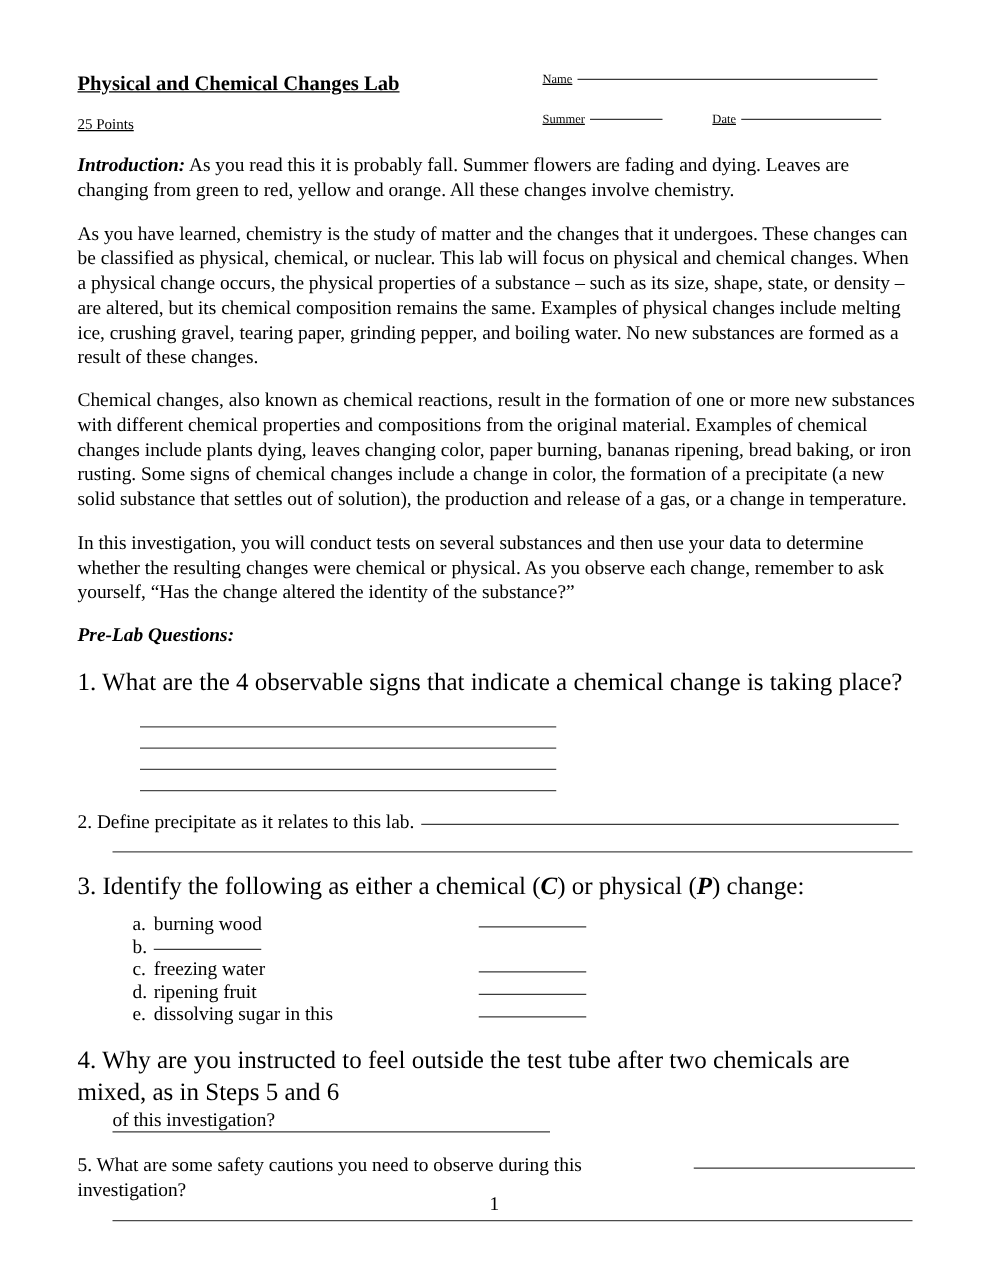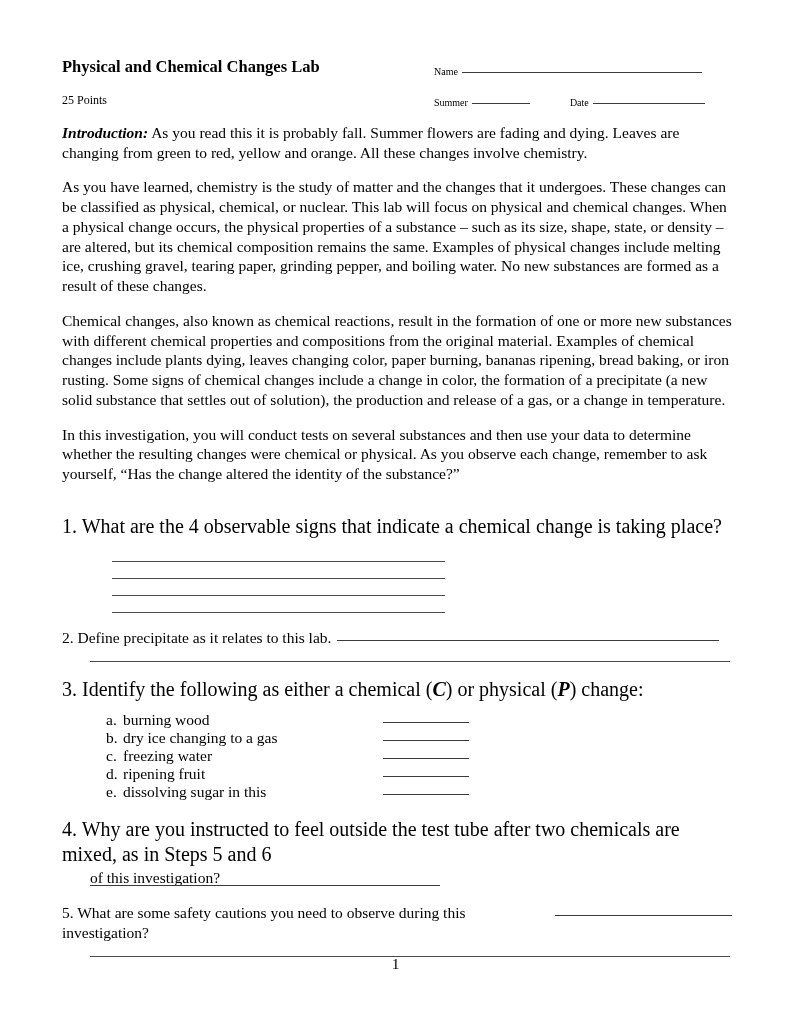--- a/index.html
+++ b/index.html
@@ -23,22 +23,23 @@
   .content {
     position: absolute;
     left: 62px;
     top: 58px;
     width: 670px;
   }
 
   
   .header-row {
     display: flex;
-    align-items: flex-end;
+    align-items: flex-start;
     width: 100%;
+    text-decoration: underline;
   }
   .doc-title {
     font-size: 16.5px;
     font-weight: bold;
     line-height: 1.15;
     white-space: nowrap;
   }
   .points {
     font-size: 12px;
     line-height: 1.15;
@@ -192,20 +193,21 @@
     <div class="p-space"></div>
 
     <p class="body">Chemical changes, also known as chemical reactions, result in the formation of one or more new substances with different chemical properties and compositions from the original material.  Examples of chemical changes include plants dying, leaves changing color, paper burning, bananas ripening, bread baking, or iron rusting.  Some signs of chemical changes include a change in color, the formation of a precipitate (a new solid substance that settles out of solution), the production and release of a gas, or a change in temperature.</p>
 
     <div class="p-space"></div>
 
     <p class="body">In this investigation, you will conduct tests on several substances and then use your data to determine whether the resulting changes were chemical or physical.  As you observe each change, remember to ask yourself, “Has the change altered the identity of the substance?”</p>
 
     <div class="p-space"></div>
 
+    <p class="body"><b>Pre-Lab Questions:</b></p>
 
     <div class="p-space"></div>
 
     <p class="q">1.  What are the 4 observable signs that indicate a chemical change is taking place?</p>
     <div class="blank-stack">
       <div class="blank-line"></div>
       <div class="blank-line"></div>
       <div class="blank-line"></div>
       <div class="blank-line"></div>
     </div>
@@ -223,21 +225,20 @@
     <p class="q"><span>3. Identify the following as either a chemical (</span><b>C</b><span>) or physical (</span><b>P</b><span>) change:</span></p>
 
     <div class="list-items">
       <div class="list-row">
         <span class="list-marker">a.</span>
         <span class="list-text">burning wood</span>
         <span class="rule rule-short"></span>
       </div>
       <div class="list-row">
         <span class="list-marker">b.</span>
-        <span class="list-text">dry ice changing to a gas</span>
         <span class="rule rule-short"></span>
       </div>
       <div class="list-row">
         <span class="list-marker">c.</span>
         <span class="list-text">freezing water</span>
         <span class="rule rule-short"></span>
       </div>
       <div class="list-row">
         <span class="list-marker">d.</span>
         <span class="list-text">ripening fruit</span>

